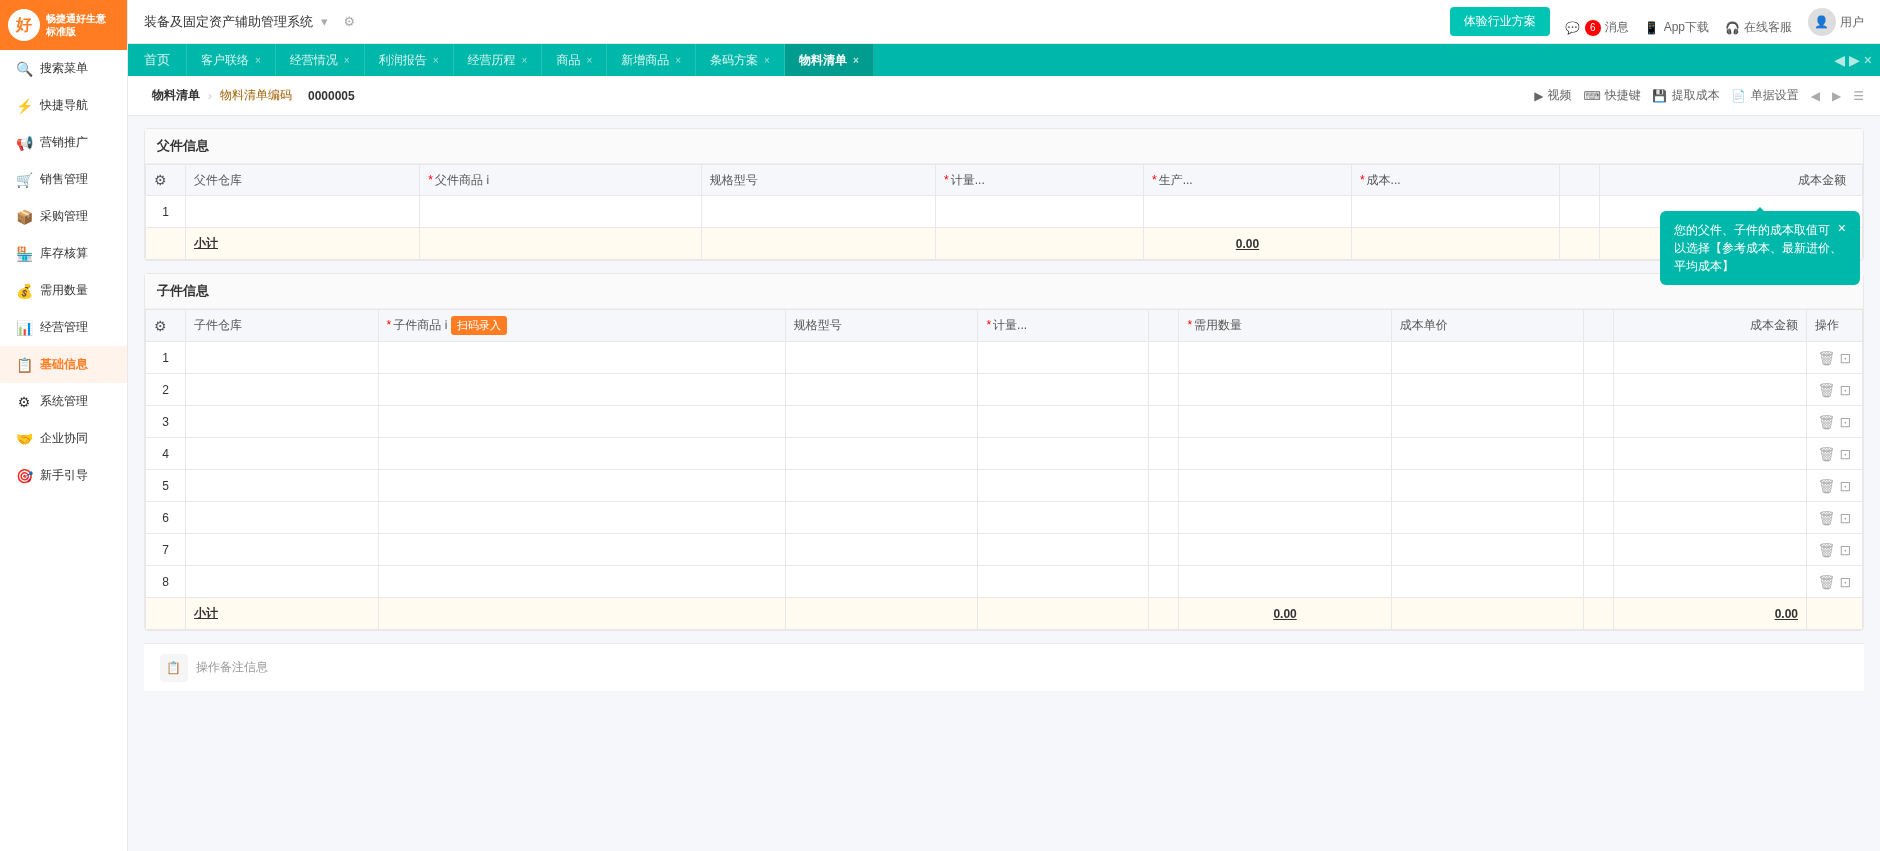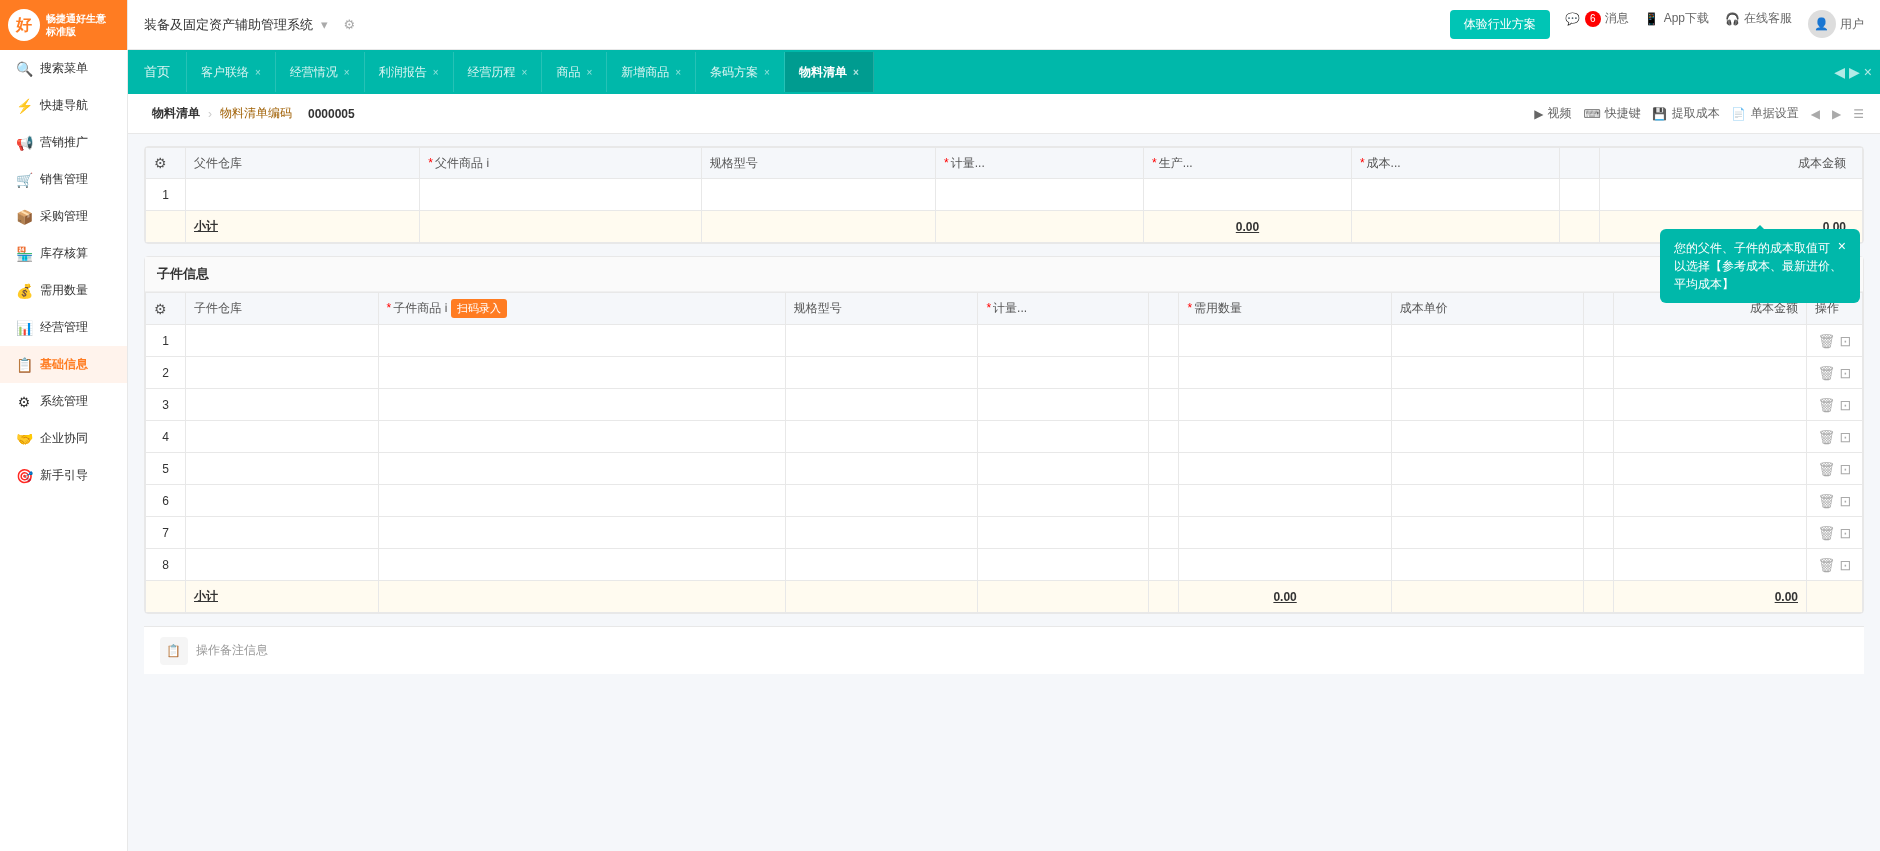--- a/index.html
+++ b/index.html
@@ -60,33 +60,33 @@
     }
 
     
     .top-header {
       background: #fff;
       border-bottom: 1px solid #e8e8e8;
       display: flex;
       align-items: center;
       justify-content: space-between;
       padding: 0 16px;
-      height: 50px;
+      height: 44px;
       flex-shrink: 0;
     }
     .system-title {
       display: flex;
       align-items: center;
       gap: 8px;
       color: #333;
       font-size: 13px;
     }
     .top-actions {
       display: flex;
-      align-items: flex-start;
+      align-items: flex-end;
       gap: 16px;
       padding-left: 45px;
     }
     .trial-btn {
       background: #00c5b5;
       color: #fff;
       border: none;
       border-radius: 4px;
       padding: 6px 14px;
       cursor: pointer;
@@ -120,21 +120,21 @@
       align-items: center;
       justify-content: center;
       color: #666;
     }
 
     
     .nav-tabs {
       background: #00b8aa;
       display: flex;
       align-items: center;
-      height: 44px;
+      height: 32px;
       flex-shrink: 0;
       overflow: hidden;
     }
     .nav-tab {
       padding: 0 14px;
       height: 40px;
       display: flex;
       align-items: center;
       gap: 4px;
       color: rgba(255,255,255,0.85);
@@ -497,20 +497,23 @@
   </div>
 
   <div class="content-area">
 
     <div class="tooltip-box">
       <span class="tooltip-close">×</span>
       <span>您的父件、子件的成本取值可以选择【参考成本、最新进价、平均成本】</span>
     </div>
 
     <div class="section">
+      <div class="section-header">
+        <span>父件信息</span>
+      </div>
       <table class="data-table">
         <thead>
           <tr>
             <th class="col-settings gear-cell">⚙</th>
             <th><span>父件仓库</span></th>
             <th><span class="required-star">*</span><span>父件商品</span> ℹ</th>
             <th><span>规格型号</span></th>
             <th><span class="required-star">*</span><span>计量...</span></th>
             <th><span class="required-star">*</span><span>生产...</span></th>
             <th><span class="required-star">*</span><span>成本...</span></th>

